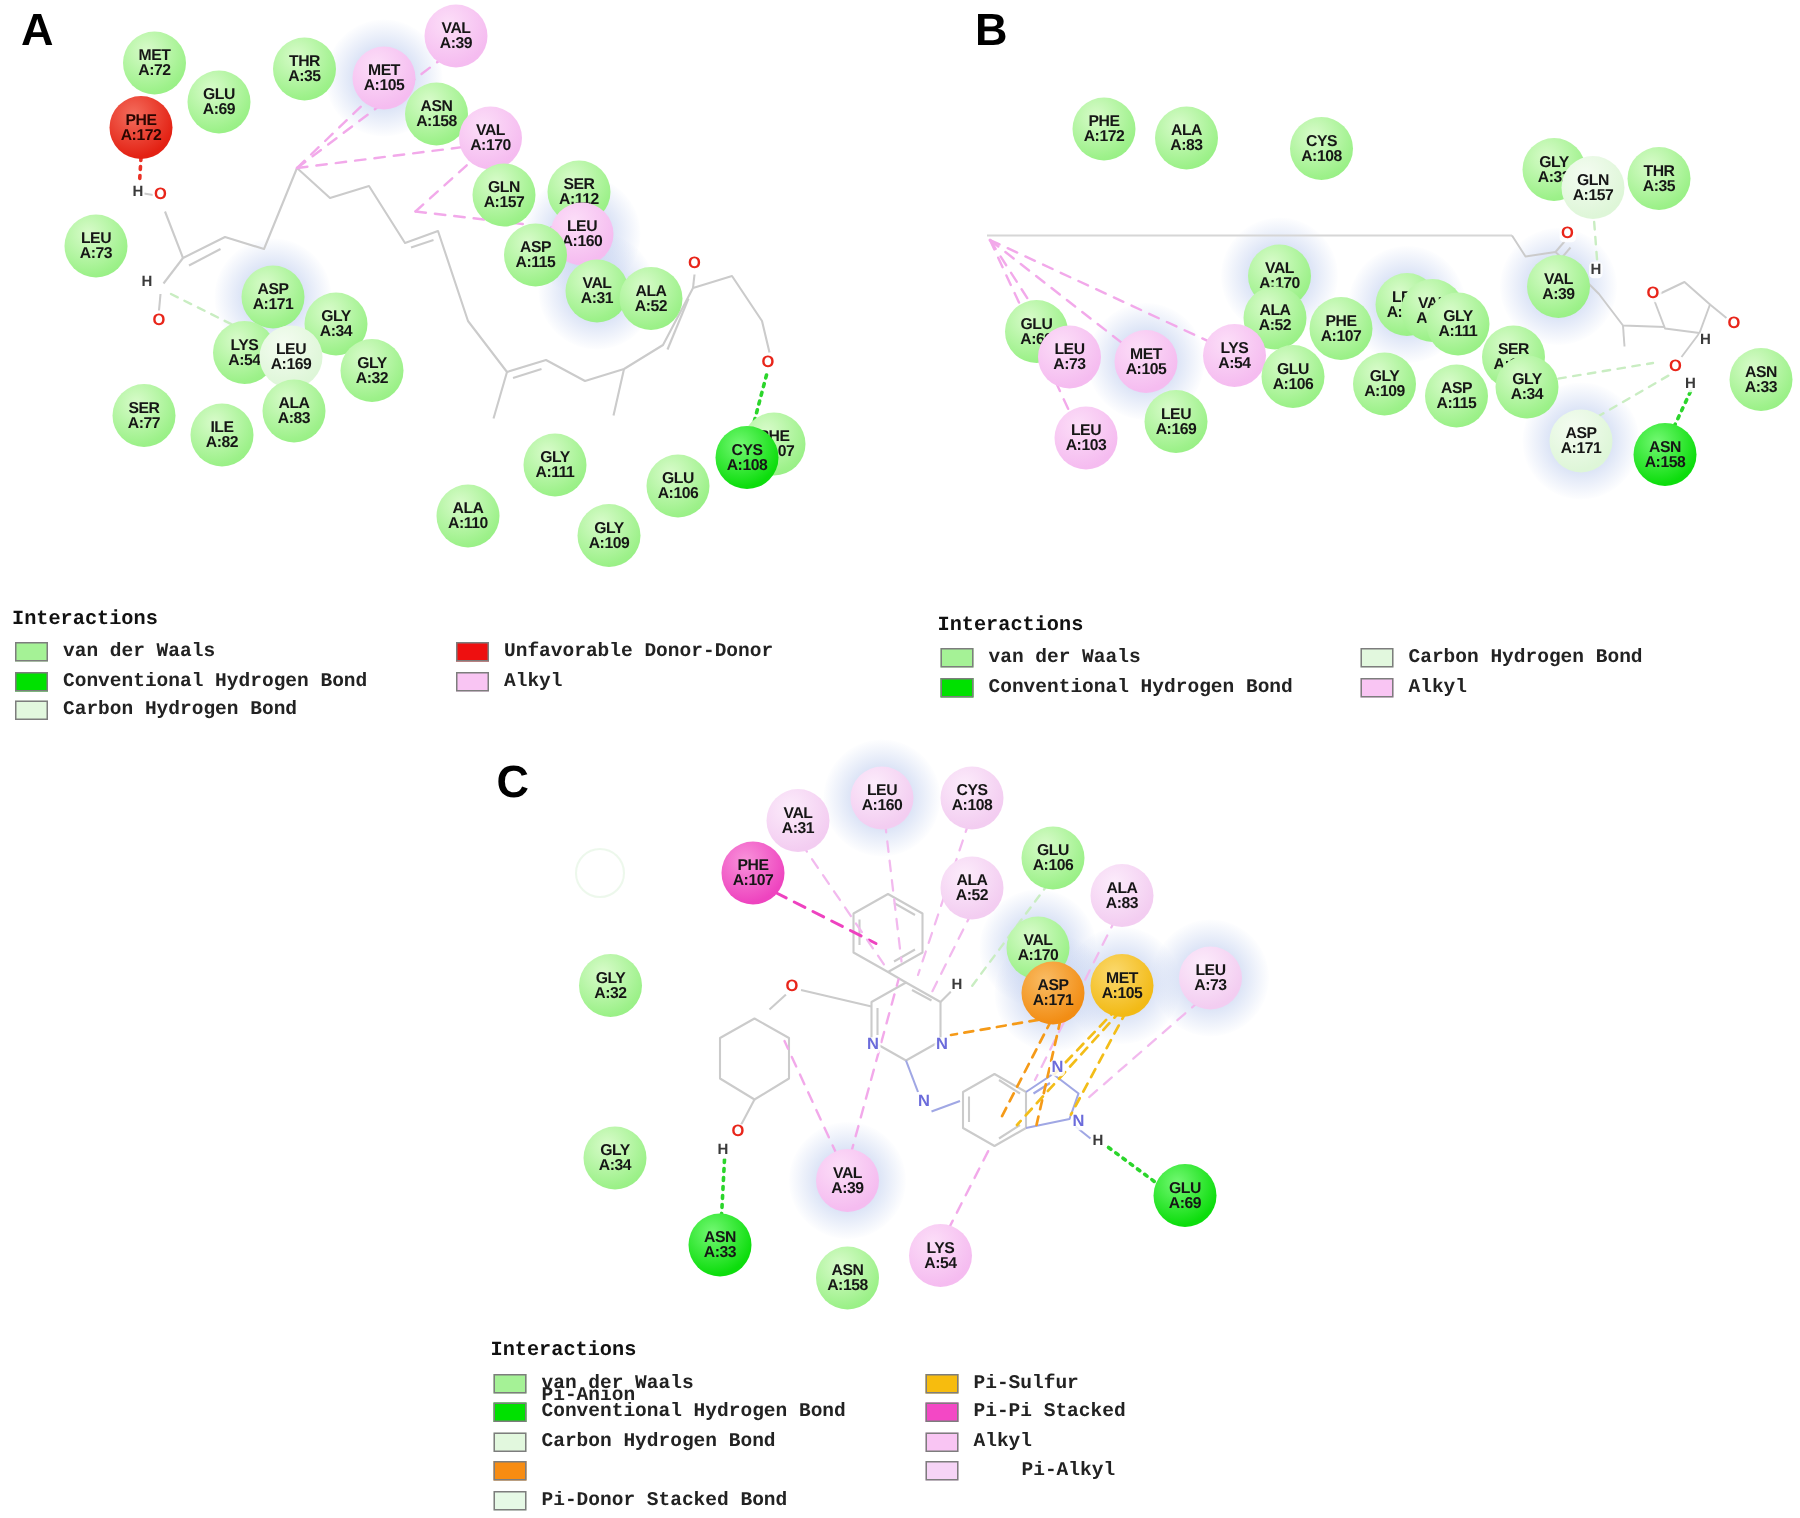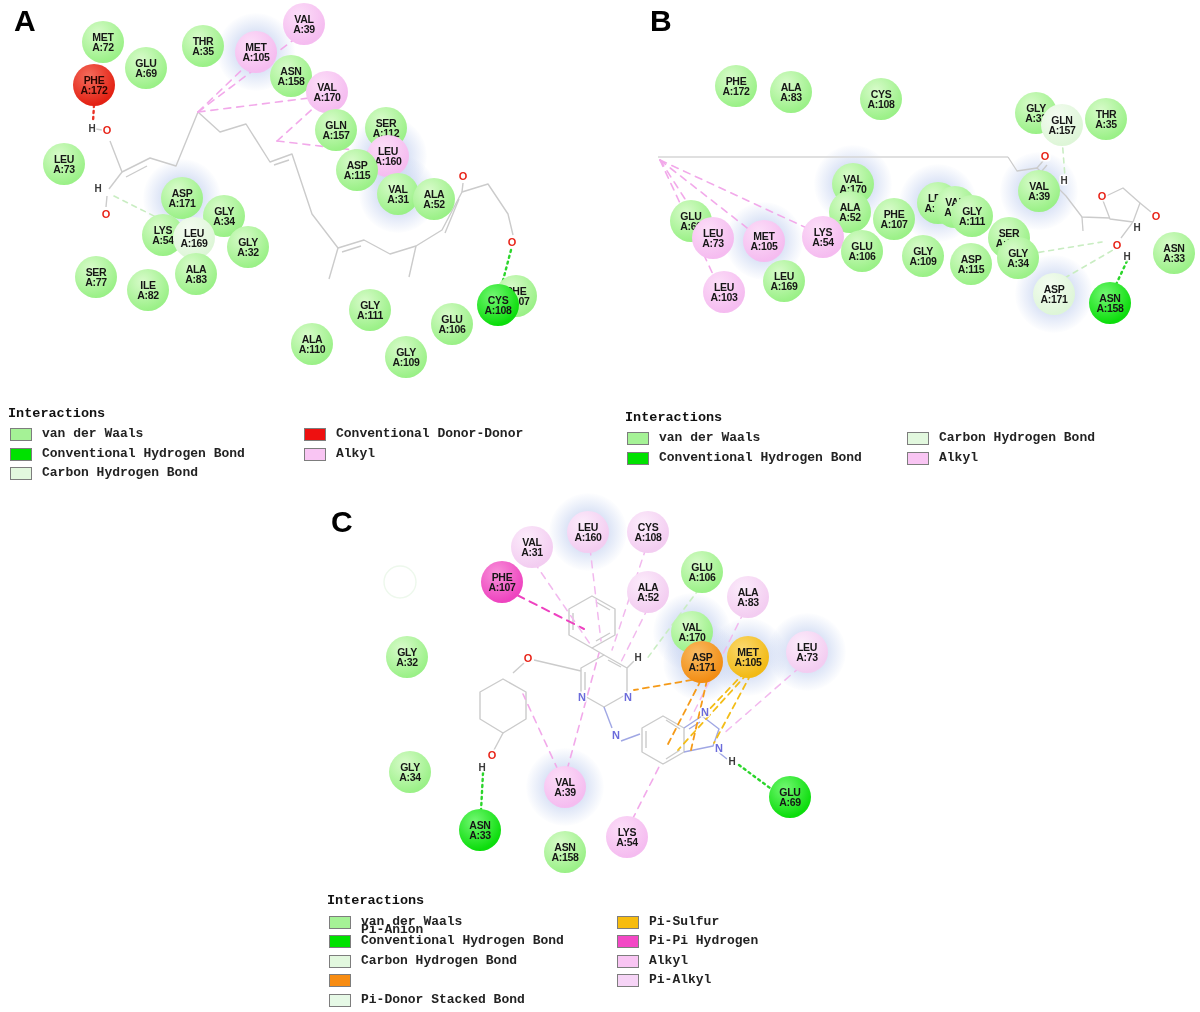--- a/index.html
+++ b/index.html
@@ -263,21 +263,21 @@
     <div class="atom atom-O" style="left: 463px; top: 176px;">O</div>
     <div class="atom atom-O" style="left: 512px; top: 242px;">O</div>
     <div class="legend-title" style="left: 8px; top: 406px;">Interactions</div>
     <div class="legend-swatch" style="left: 10px; top: 428px; background: rgb(165, 242, 150);"></div>
     <div class="legend-label" style="left: 42px; top: 426px;">van der Waals</div>
     <div class="legend-swatch" style="left: 10px; top: 447.5px; background: rgb(0, 225, 0);"></div>
     <div class="legend-label" style="left: 42px; top: 445.5px;">Conventional Hydrogen Bond</div>
     <div class="legend-swatch" style="left: 10px; top: 467px; background: rgb(226, 248, 222);"></div>
     <div class="legend-label" style="left: 42px; top: 465px;">Carbon Hydrogen Bond</div>
     <div class="legend-swatch" style="left: 304px; top: 428px; background: rgb(238, 16, 16);"></div>
-    <div class="legend-label" style="left: 336px; top: 426px;">Conventional Donor-Donor</div>
+    <div class="legend-label" style="left: 336px; top: 426px;">Unfavorable Donor-Donor</div>
     <div class="legend-swatch" style="left: 304px; top: 447.5px; background: rgb(249, 197, 243);"></div>
     <div class="legend-label" style="left: 336px; top: 445.5px;">Alkyl</div>
     <div class="halo-blob" style="left: 853px; top: 184px;"></div>
     <div class="halo-blob" style="left: 938px; top: 203px;"></div>
     <div class="halo-blob" style="left: 764px; top: 241px;"></div>
     <div class="halo-blob" style="left: 1039px; top: 191px;"></div>
     <div class="halo-blob" style="left: 1054px; top: 294px;"></div>
     <div class="residue t-vdw" style="left: 736px; top: 86px;">
       <span>PHE</span>
       <span>A:172</span>
@@ -497,18 +497,18 @@
     <div class="legend-label" style="left: 361px; top: 933.4px;">Conventional Hydrogen Bond</div>
     <div class="legend-swatch" style="left: 329px; top: 954.8px; background: rgb(226, 248, 222);"></div>
     <div class="legend-label" style="left: 361px; top: 952.8px;">Carbon Hydrogen Bond</div>
     <div class="legend-swatch" style="left: 329px; top: 974.2px; background: rgb(247, 140, 18);"></div>
     <div class="legend-label" style="left: 361px; top: 922px;">Pi-Anion</div>
     <div class="legend-swatch" style="left: 329px; top: 993.6px; background: rgb(230, 249, 230);"></div>
     <div class="legend-label" style="left: 361px; top: 991.6px;">Pi-Donor Stacked Bond</div>
     <div class="legend-swatch" style="left: 617px; top: 916px; background: rgb(247, 188, 14);"></div>
     <div class="legend-label" style="left: 649px; top: 914px;">Pi-Sulfur</div>
     <div class="legend-swatch" style="left: 617px; top: 935.4px; background: rgb(243, 72, 197);"></div>
-    <div class="legend-label" style="left: 649px; top: 933.4px;">Pi-Pi Hydrogen</div>
+    <div class="legend-label" style="left: 649px; top: 933.4px;">Pi-Pi Stacked</div>
     <div class="legend-swatch" style="left: 617px; top: 954.8px; background: rgb(249, 197, 243);"></div>
     <div class="legend-label" style="left: 649px; top: 952.8px;">Alkyl</div>
     <div class="legend-swatch" style="left: 617px; top: 974.2px; background: rgb(246, 212, 246);"></div>
-    <div class="legend-label" style="left: 649px; top: 972.2px;">Pi-Alkyl</div>
+    <div class="legend-label" style="left: 681px; top: 972.2px;">Pi-Alkyl</div>
   </div>
 
 </body></html>

